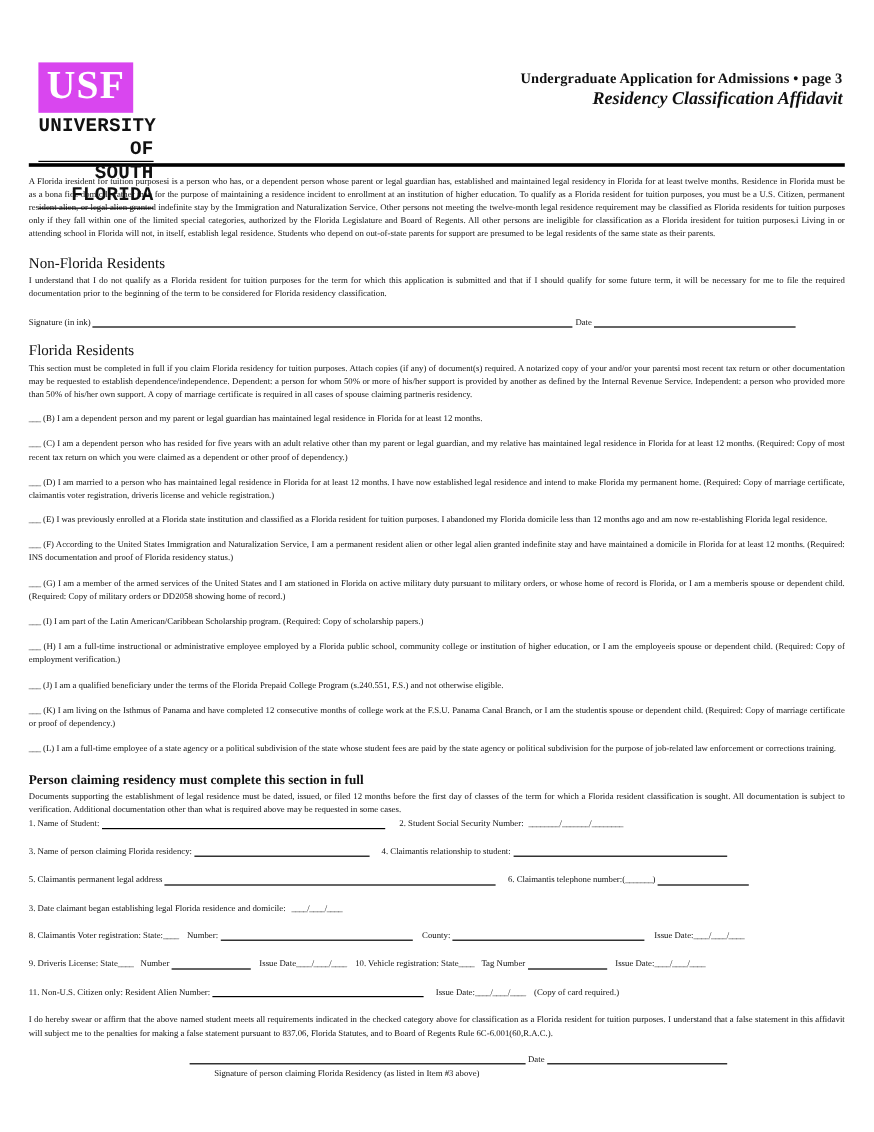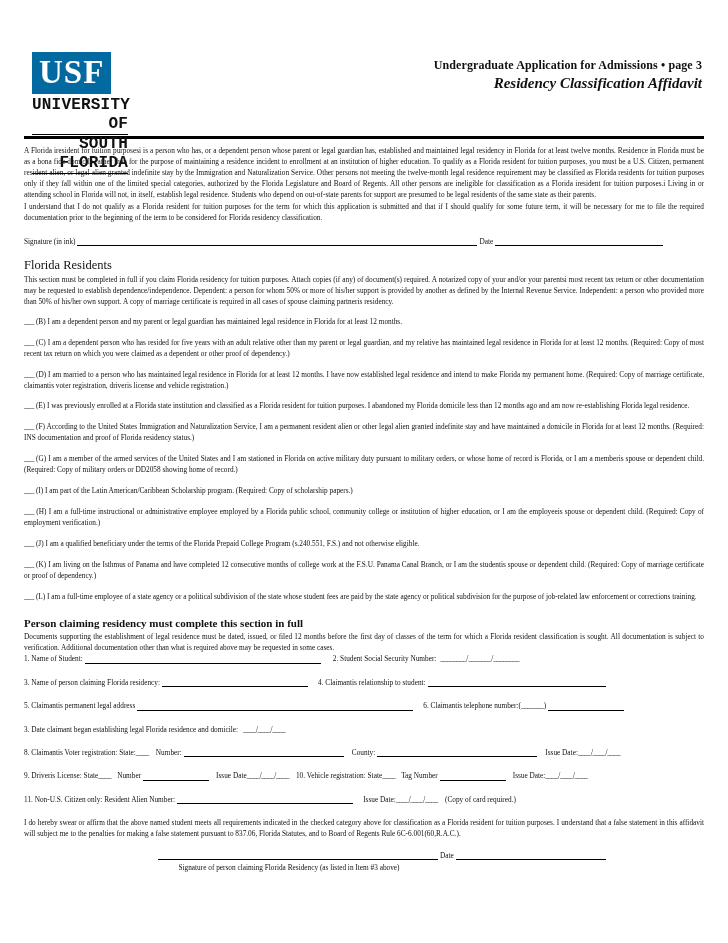--- a/index.html
+++ b/index.html
@@ -28,21 +28,21 @@
     display: flex;
     align-items: flex-start;
     justify-content: space-between;
     height: 72px;
   }
   .logo-block {
     width: 118px;
     padding-left: 8px;
   }
   .logo-mark {
-    background: #0369a1;
+    background: #d946ef;
     color: #ffffff;
     font-family: "Liberation Serif", "DejaVu Serif", serif;
     font-weight: bold;
     font-size: 33px;
     letter-spacing: 1px;
     line-height: 1;
     padding: 4px 7px 5px 7px;
     display: inline-block;
     text-align: center;
   }
@@ -193,20 +193,21 @@
       <div class="title-main">Undergraduate Application for Admissions • page 3</div>
       <div class="title-sub">Residency Classification Affidavit</div>
     </div>
 
   </div>
 
   <hr class="rule-thick">
 
   <p class="para">A Florida iresident for tuition purposesi is a person who has, or a dependent person whose parent or legal guardian has, established and maintained legal residency in Florida for at least twelve months. Residence in Florida must be as a bona fide domicile rather than for the purpose of maintaining a residence incident to enrollment at an institution of higher education. To qualify as a Florida resident for tuition purposes, you must be a U.S. Citizen, permanent resident alien, or legal alien granted indefinite stay by the Immigration and Naturalization Service. Other persons not meeting the twelve-month legal residence requirement may be classified as Florida residents for tuition purposes only if they fall within one of the limited special categories, authorized by the Florida Legislature and Board of Regents. All other persons are ineligible for classification as a Florida iresident for tuition purposes.i Living in or attending school in Florida will not, in itself, establish legal residence. Students who depend on out-of-state parents for support are presumed to be legal residents of the same state as their parents.</p>
 
+  <div class="section-h">Non-Florida Residents</div>
   <p class="para" style="margin-top:1px;">I understand that I do not qualify as a Florida resident for tuition purposes for the term for which this application is submitted and that if I should qualify for some future term, it will be necessary for me to file the required documentation prior to the beginning of the term to be considered for Florida residency classification.</p>
 
   <div class="sig-row">
     <span>Signature (in ink)</span>
     <span class="ul-fill" style="width:400px;"></span>
     <span>Date</span>
     <span class="ul-fill" style="width:168px;"></span>
   </div>
 
   <div class="section-h">Florida Residents</div>

